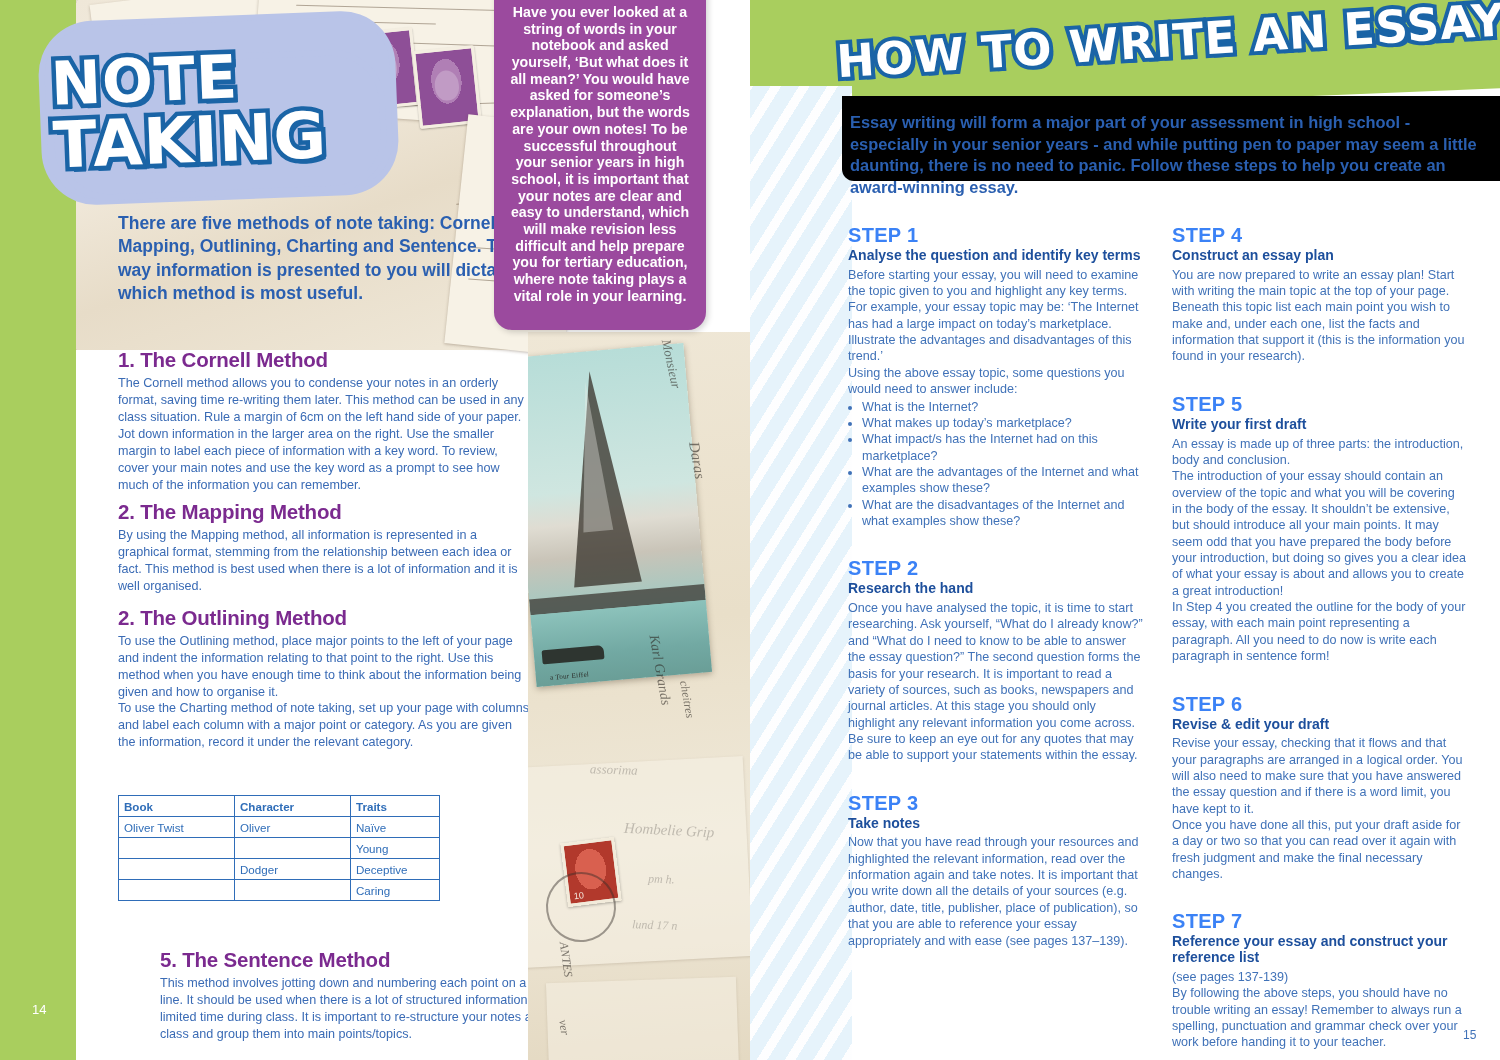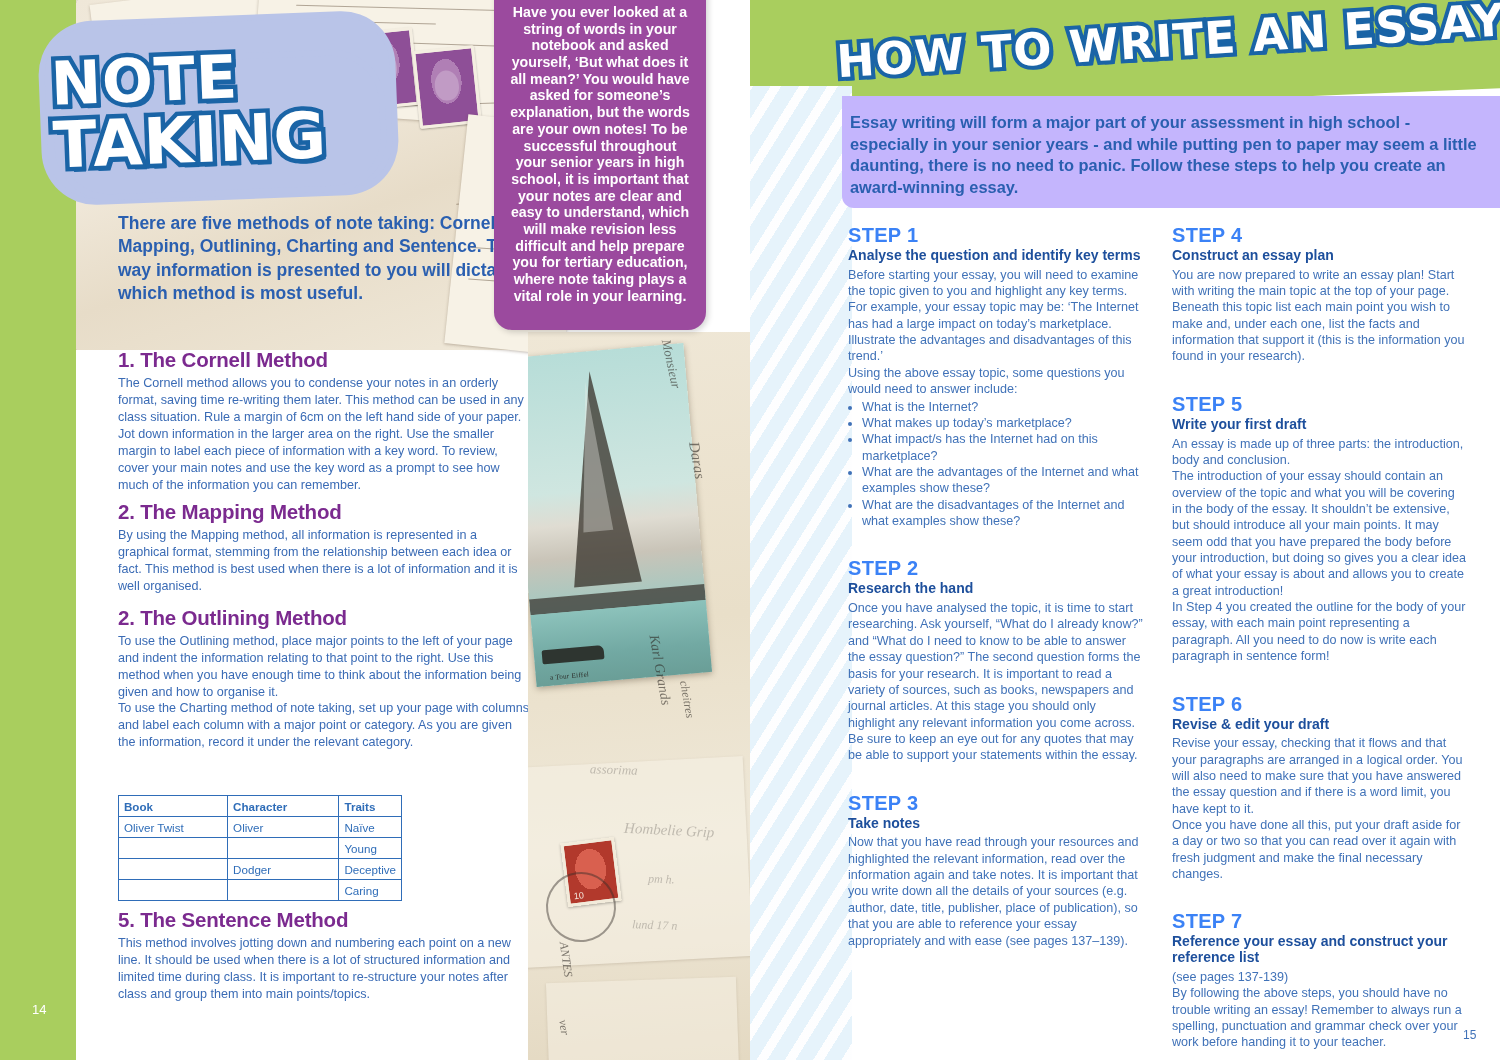--- a/index.html
+++ b/index.html
@@ -62,21 +62,21 @@
   }
 
   .sec{position:absolute;left:118px;width:412px;}
   .sec h2{
     margin:0 0 3px 0;font-size:20.5px;font-weight:bold;color:#7b2a8f;
     font-family:"Liberation Sans", sans-serif;letter-spacing:-.2px;
   }
   .sec p{margin:0;font-size:12.6px;line-height:1.345;color:#3a6bb5;}
 
   
-  #chart-table{position:absolute;left:118px;top:795px;width:284px;border-collapse:collapse;}
+  #chart-table{position:absolute;left:118px;top:795px;width:322px;border-collapse:collapse;}
   #chart-table td,#chart-table th{
     border:1px solid #2f6db8;height:18px;padding:1px 5px;
     font-size:11.6px;color:#2f6db8;text-align:left;font-weight:normal;
     font-family:"Liberation Sans", sans-serif;
   }
   #chart-table th{font-weight:bold;}
   #chart-table .c1{width:105px;}
   #chart-table .c2{width:105px;}
 
   
@@ -142,22 +142,22 @@
     color:#ffffff;-webkit-text-stroke:8px #1a64a6;paint-order:stroke fill;
     text-shadow:4px 4px 0 #1a64a6;white-space:nowrap;
   }
   #blue-pattern{
     position:absolute;left:0;top:86px;width:102px;height:974px;
     background:#e6f3fb;
     background-image:repeating-linear-gradient(-58deg,
       rgba(255,255,255,.95) 0 9px, rgba(230,243,251,0) 9px 24px);
   }
   #intro-right{
-    position:absolute;left:92px;top:96px;width:658px;height:112px;
-    background:#c4b5fd;border-radius:0 0 0 12px;
+    position:absolute;left:92px;top:96px;width:658px;height:85px;
+    background:#000000;border-radius:0 0 0 12px;
   }
   #intro-right p{
     margin:0;padding:16px 22px 0 8px;font-size:16.4px;line-height:1.32;
     font-weight:bold;color:#2a5fb0;
   }
   .col{position:absolute;top:212px;width:296px;}
   #col-a{left:848px;}
   #col-b{left:1172px;}
   .step{margin-bottom:0;}
   .step .num{
@@ -247,21 +247,21 @@
       <td>Deceptive</td>
     </tr>
     <tr>
       <td></td>
       <td></td>
       <td>Caring</td>
     </tr>
   </tbody>
     </table>
 
-  <div class="sec" style="top:908px;">
+  <div class="sec" style="top:948px;margin-left:42px;">
     <h2>5. The Sentence Method</h2>
     <p>This method involves jotting down and numbering each point on a new line. It should be used when there is a lot of structured information and limited time during class. It is important to re-structure your notes after class and group them into main points/topics.</p>
   </div>
 </div>
 
 <div id="photo-strip">
   <div id="postcard">
     <div class="tower"></div>
     <div class="tower2"></div>
     <div class="quay"></div>

